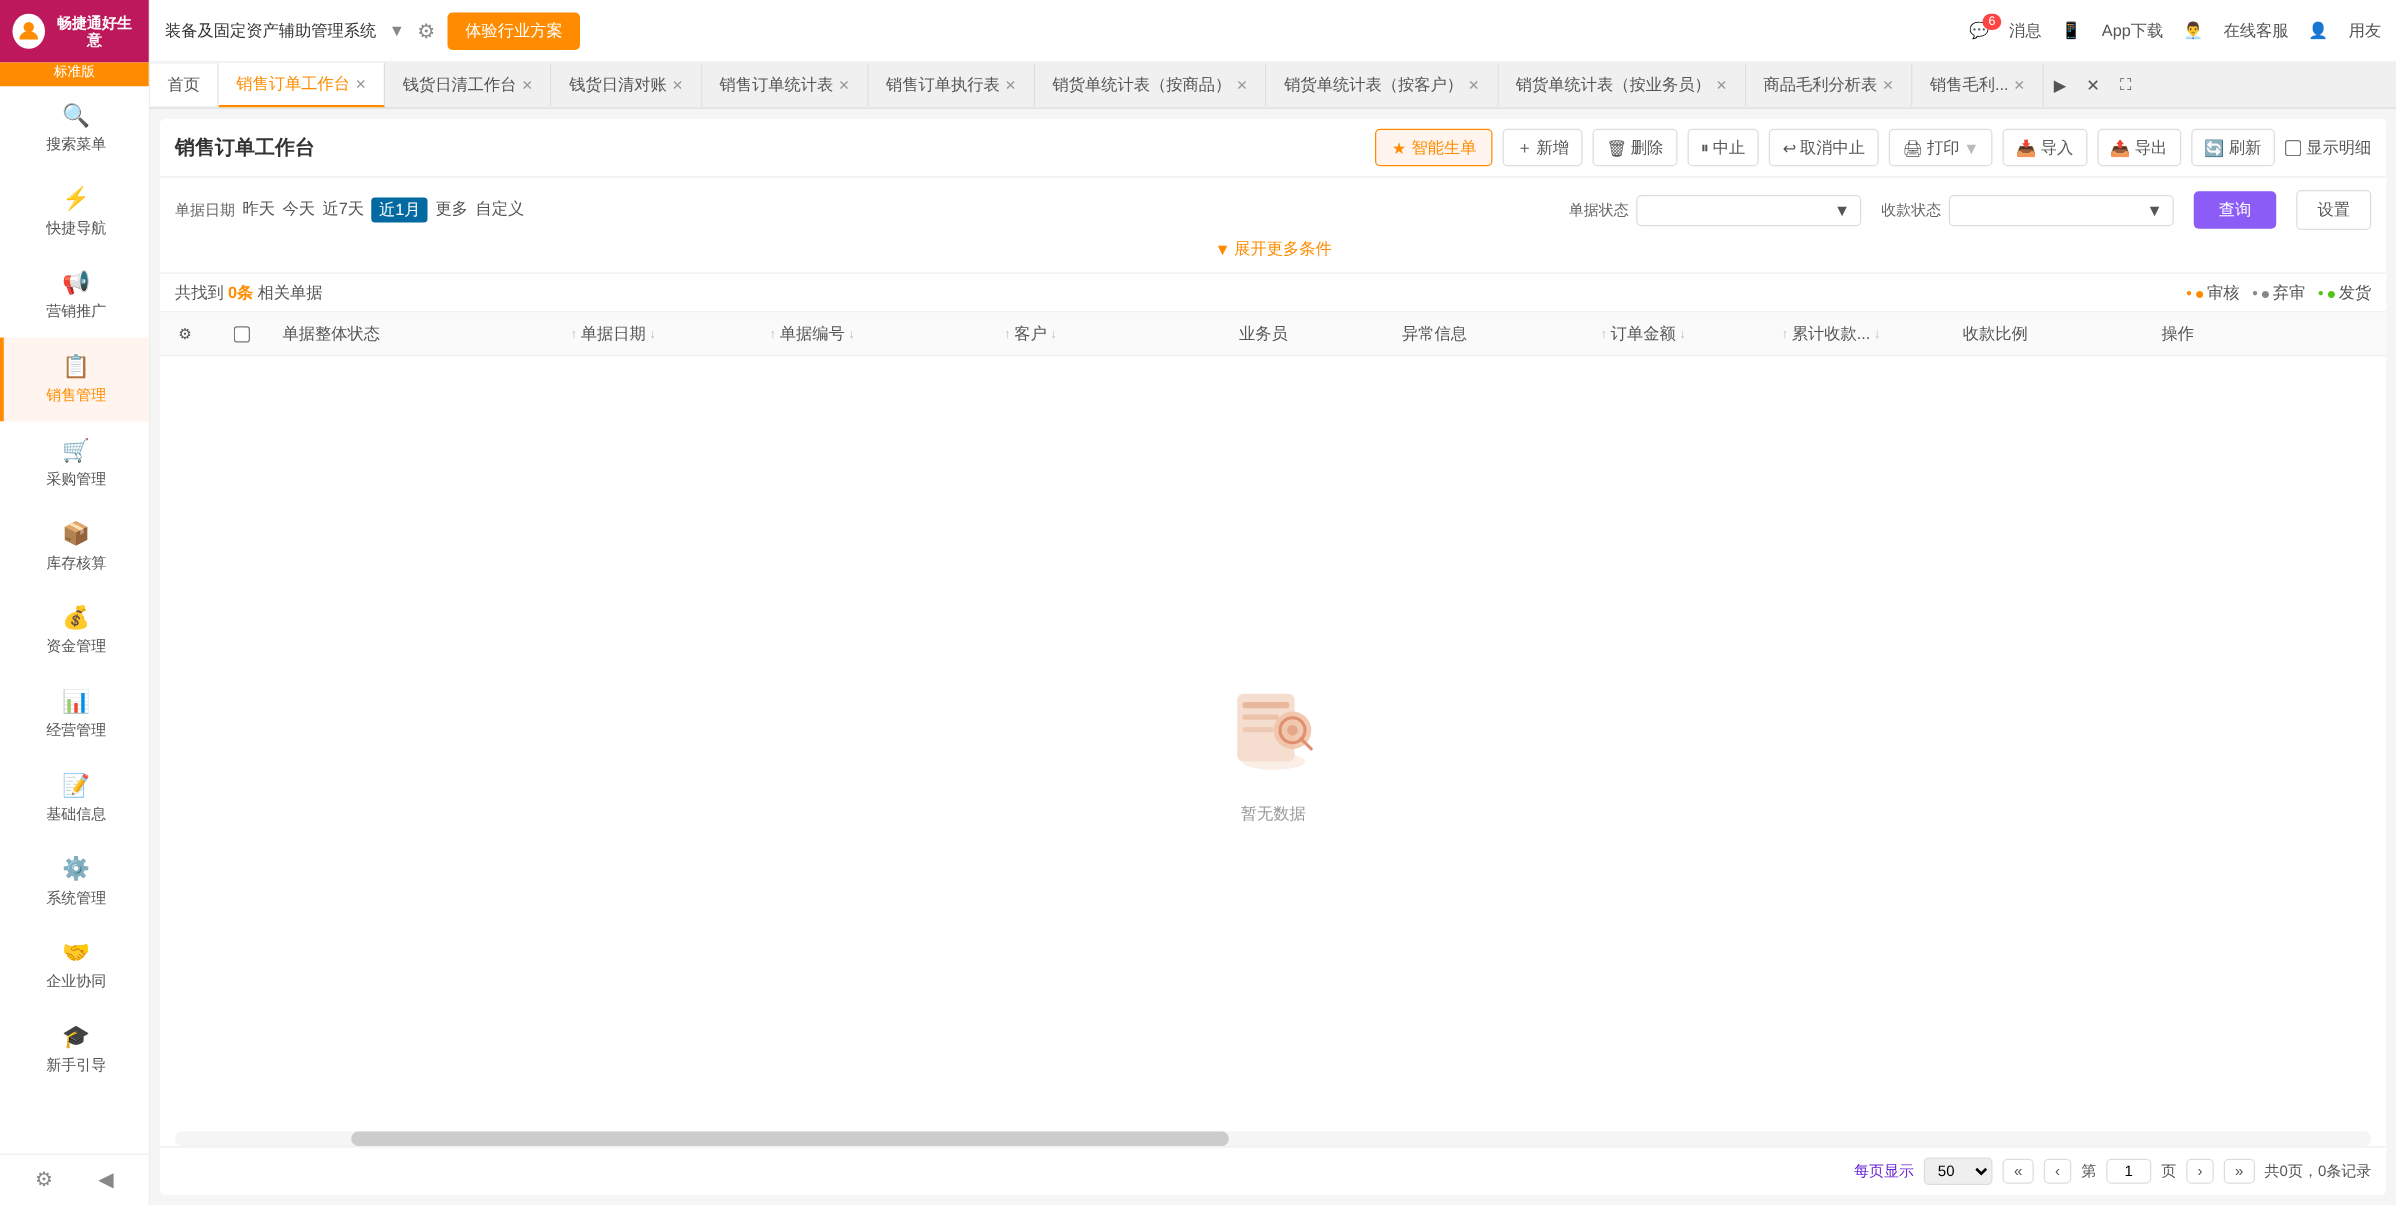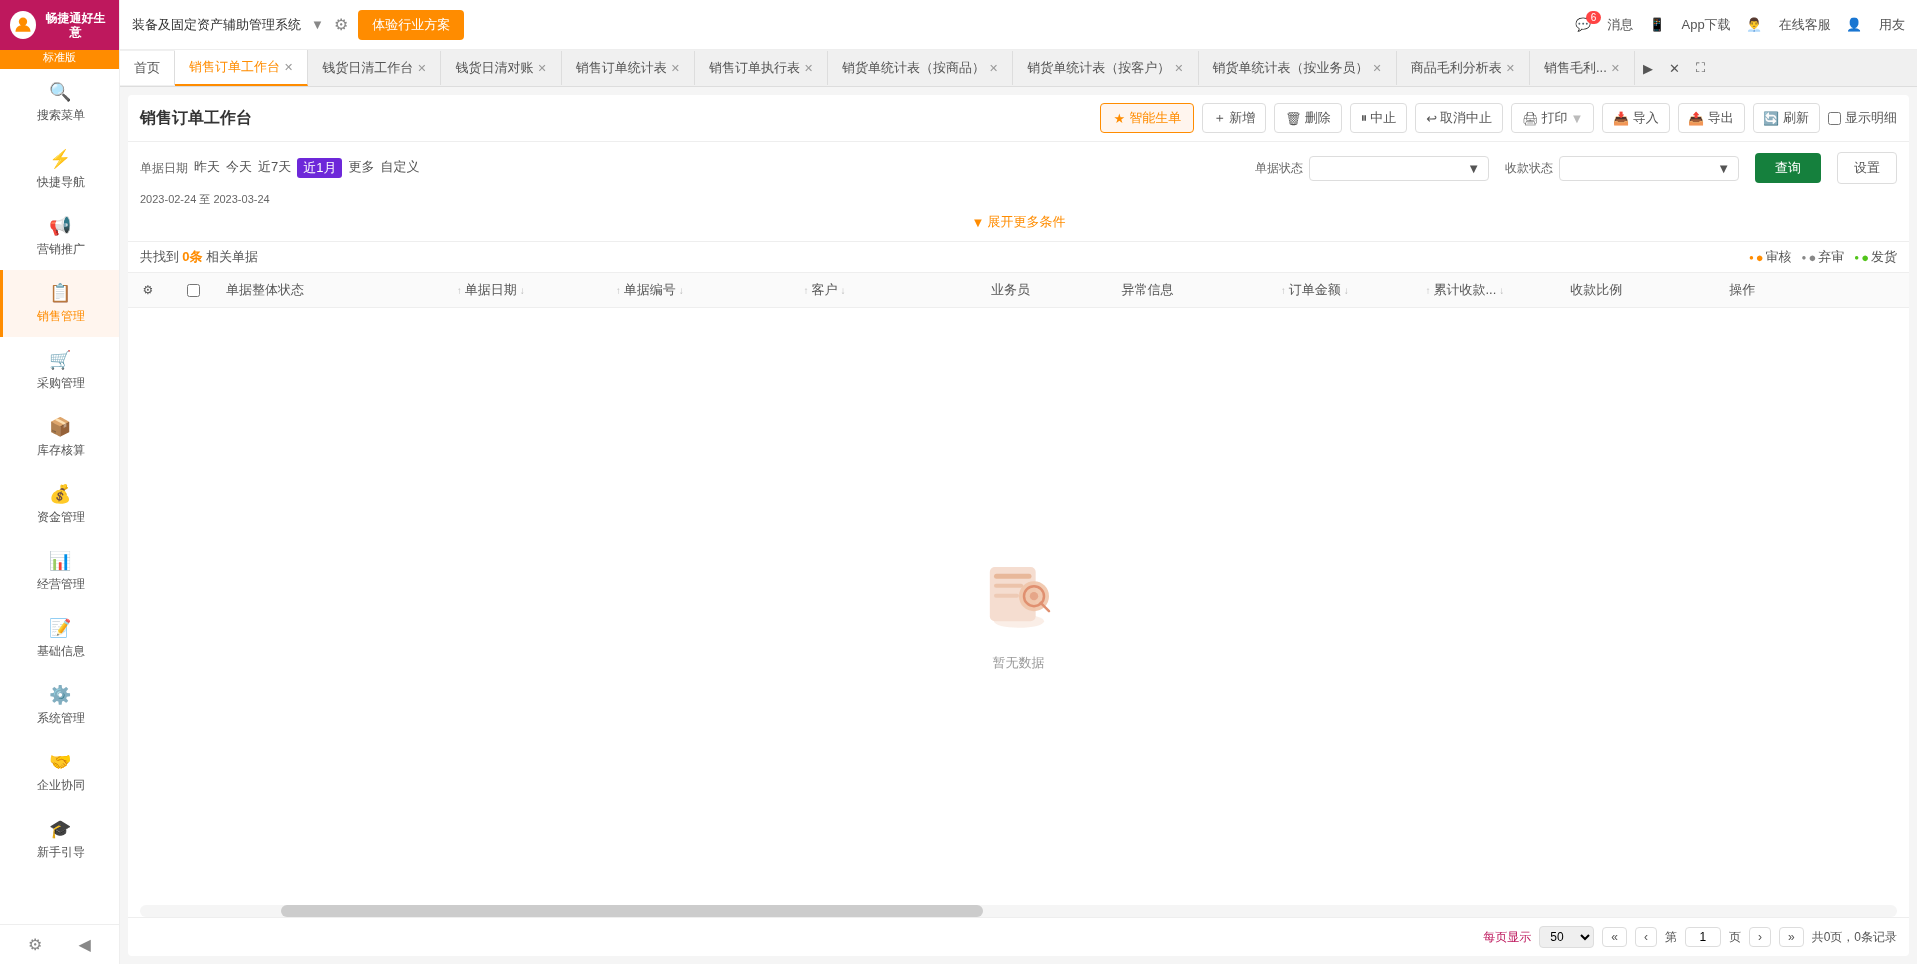--- a/index.html
+++ b/index.html
@@ -54,25 +54,25 @@
     .subtab { padding: 4px 12px; border-radius: 4px; cursor: pointer; color: #555; font-size: 12px; }
     .subtab.active { background: #fff5ee; color: #ff8c00; }
 
     
     .filter-area { padding: 10px 12px; border-bottom: 1px solid #eee; flex-shrink: 0; }
     .filter-row { display: flex; align-items: center; gap: 16px; flex-wrap: wrap; }
     .filter-item { display: flex; align-items: center; gap: 6px; }
     .filter-label { color: #666; white-space: nowrap; font-size: 12px; }
     .date-links { display: flex; gap: 6px; font-size: 12px; color: #555; }
     .date-links span { cursor: pointer; }
-    .date-links .active-date { background: #6d28d9; color: #fff; border-radius: 3px; padding: 1px 6px; }
+    .date-links .active-date { background: #0369a1; color: #fff; border-radius: 3px; padding: 1px 6px; }
     .date-range { color: #666; font-size: 11px; margin-top: 2px; }
     .select-box { border: 1px solid #ddd; border-radius: 4px; padding: 4px 8px; color: #555; background: #fff; cursor: pointer; min-width: 120px; font-size: 12px; display: flex; align-items: center; justify-content: space-between; }
     .expand-btn { color: #ff8c00; cursor: pointer; display: flex; align-items: center; gap: 3px; font-size: 12px; margin: 0 auto; }
-    .btn-query { background: #15803d; color: #fff; border: none; border-radius: 4px; padding: 6px 20px; cursor: pointer; }
+    .btn-query { background: #8b5cf6; color: #fff; border: none; border-radius: 4px; padding: 6px 20px; cursor: pointer; }
     .btn-set { background: #fff; color: #555; border: 1px solid #ddd; border-radius: 4px; padding: 6px 16px; cursor: pointer; }
 
     
     .table-header { display: flex; align-items: center; justify-content: space-between; padding: 6px 12px; flex-shrink: 0; }
     .table-header-left { color: #555; font-size: 12px; }
     .table-header-left .count { color: #ff8c00; font-weight: bold; }
     .table-header-right { display: flex; gap: 10px; font-size: 12px; }
     .action-link { color: #555; cursor: pointer; display: flex; align-items: center; gap: 2px; }
     .action-link::before { content: '●'; font-size: 8px; }
     .action-link.audit::before { color: #ff8c00; }
@@ -333,23 +333,20 @@
         <div class="filter-item">
           <span class="filter-label">收款状态</span>
           <div class="select-box" style="width:180px;">
             <span></span>
             <span>▼</span>
           </div>
         </div>
         <button class="btn-query">查询</button>
         <button class="btn-set">设置</button>
       </div>
-      <div class="filter-row2">
-        <div class="date-range">2023-02-24 至 2023-03-24</div>
-      </div>
       <div class="expand-row">
         <div class="expand-btn">
           <span>▼</span>
           <span>展开更多条件</span>
         </div>
       </div>
     </div>
 
     <div class="table-header">
       <div class="table-header-left">
@@ -437,21 +434,21 @@
         </svg>
       </div>
       <div style="color:#999;font-size:13px;">暂无数据</div>
     </div>
 
     <div class="scroll-area" style="margin-top:auto;">
       <div class="scroll-thumb"></div>
     </div>
 
     <div class="pagination">
-      <span style="color:#be185d;font-size:12px;">每页显示</span>
+      <span style="color:#6d28d9;font-size:12px;">每页显示</span>
       <select class="page-select">
         <option>20</option>
         <option selected="">50</option>
         <option>100</option>
       </select>
       <button class="page-btn">«</button>
       <button class="page-btn">‹</button>
       <span style="font-size:12px;color:#555;">第</span>
       <input class="page-input" type="text" value="1" style="">
       <span style="font-size:12px;color:#555;">页</span>

